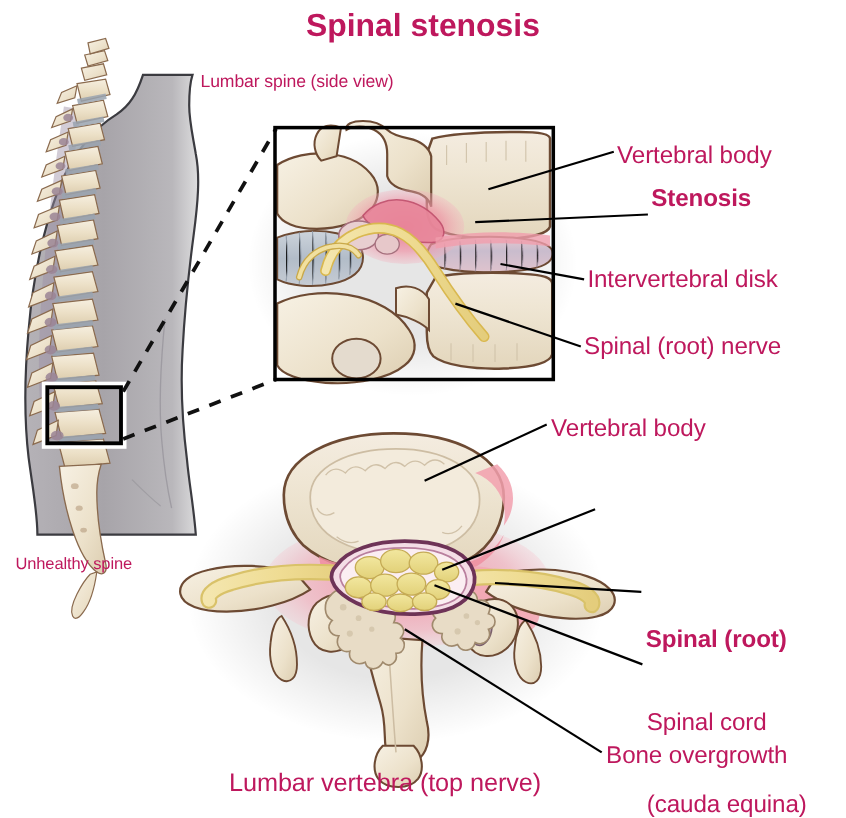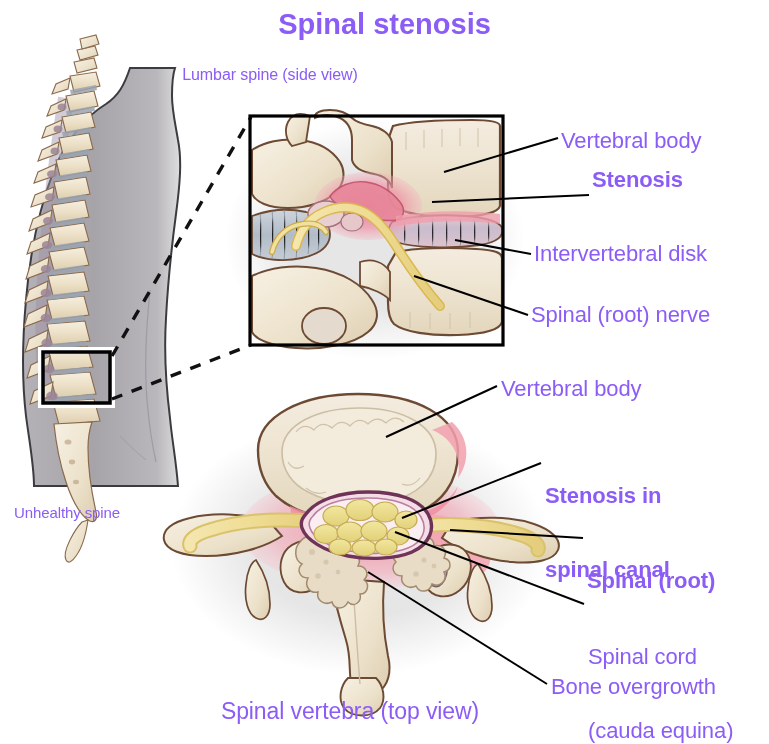--- a/index.html
+++ b/index.html
@@ -18,21 +18,21 @@
   #root {
     position: absolute;
     left: 0; top: 0;
     width: 769px;
     height: 744px;
     background: #ffffff;
   }
   .txt {
     position: absolute;
     white-space: pre;
-    color: #8b5cf6;
+    color: #be185d;
     line-height: 1.13;
     letter-spacing: -0.1px;
   }
   #title {
     left: 0; top: 8px;
     width: 769px;
     text-align: center;
     font-size: 29px;
     font-weight: bold;
     letter-spacing: 0px;
@@ -529,33 +529,29 @@
       <path d="M 547 684 L 368 572" fill="none" stroke="#000" stroke-width="2"></path>
     </g>
   </svg>
 
   <div class="txt" id="title">Spinal stenosis</div>
 
   <div class="txt" id="caption-side">Lumbar spine (side view)</div>
 
   <div class="txt" id="caption-left">Unhealthy spine</div>
 
-  <div class="txt" id="caption-top">Spinal vertebra (top view)</div>
+  <div class="txt" id="caption-top">Lumbar vertebra (top nerve)</div>
 
   <div class="txt lbl" id="lbl-vb1">Vertebral body</div>
   <div class="txt lbl b" id="lbl-sten">Stenosis</div>
   <div class="txt lbl" id="lbl-nerve">Spinal (root) nerve</div>
   <div class="txt lbl" id="lbl-disk">Intervertebral disk</div>
 
   <div class="txt lbl" id="lbl-vb2">Vertebral body</div>
 
-  <div class="txt lbl b" id="lbl-canal">
-    <div>Stenosis in</div>
-    <div>spinal canal</div>
-  </div>
 
   <div class="txt lbl b" id="lbl-nst">
     <div>Spinal (root)</div>
   </div>
 
   <div class="txt lbl" id="lbl-cord">
     <div>Spinal cord</div>
     <div>(cauda equina)</div>
   </div>
 

